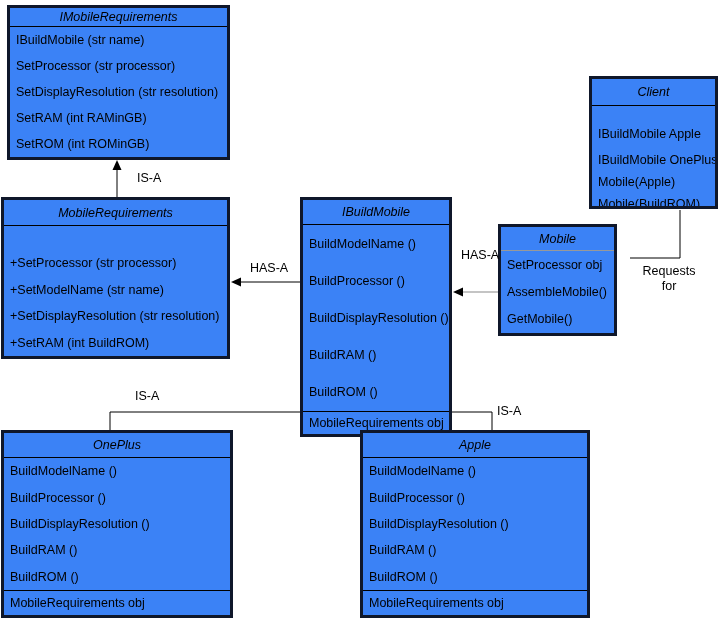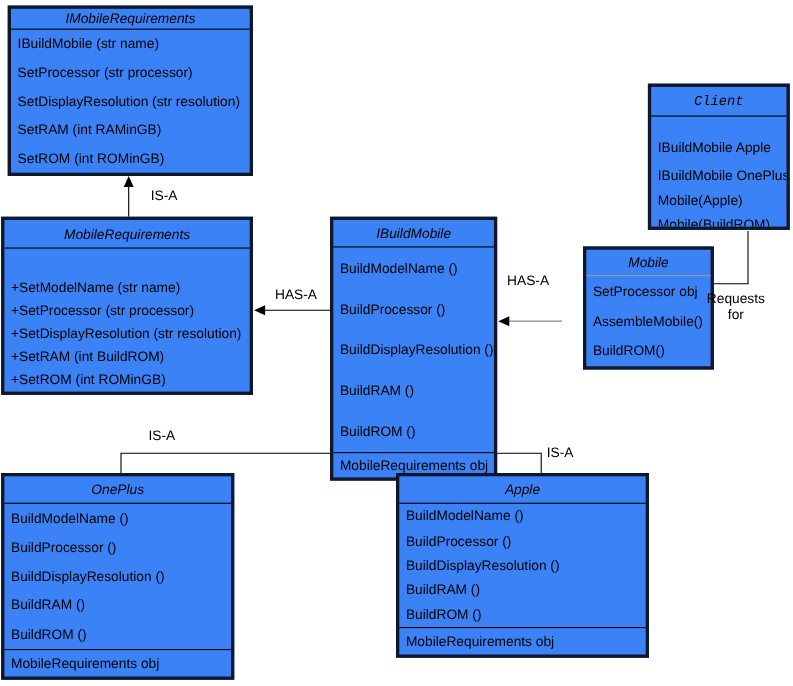--- a/index.html
+++ b/index.html
@@ -30,31 +30,31 @@
   }
 
   
   #box-imobilereq { left:7px;   top:5px;   width:223px; height:155px; }
   #box-imobilereq .class-title { height:18px; }
   #box-mobilereq  { left:1px;   top:197px; width:229px; height:162px;gap:24px; }
   #box-mobilereq .class-title  { height:25px; }
   #box-ibuild     { left:300px; top:197px; width:152px; height:240px; }
   #box-ibuild .class-title     { height:24px; }
   #box-ibuild .class-field     { height:22px; }
-  #box-mobile     { left:530px; top:224px; width:119px; height:112px; }
+  #box-mobile     { left:498px; top:224px; width:119px; height:112px; }
   #box-mobile .class-title     { height:23px; border-bottom-color:#999999; }
   #box-client     { left:589px; top:76px;  width:129px; height:133px; }
-  #box-client .class-title     { height:26px;font-family:Liberation Mono, monospace; }
+  #box-client .class-title     { height:26px; }
   #box-client .class-members   { justify-content:flex-start; padding-top:5px; }
   #box-client .class-member    { line-height:22px; }
   #box-client .client-gap      { margin-bottom:4px;margin-top:12px; }
-  #box-oneplus    { left:1px;   top:430px; width:212px; height:188px; }
+  #box-oneplus    { left:1px;   top:430px; width:232px; height:188px; }
   #box-oneplus .class-title    { height:24px; }
   #box-oneplus .class-field    { height:24px; }
-  #box-apple      { left:360px; top:430px; width:230px; height:168px; }
+  #box-apple      { left:360px; top:430px; width:230px; height:188px; }
   #box-apple .class-title      { height:24px; }
   #box-apple .class-field      { height:24px; }
 
   
   .rel-label { position:absolute; white-space:nowrap; line-height:15px; }
   #lbl-isa-top    { left:137px; top:171px; }
   #lbl-hasa-left  { left:250px; top:261px; }
   #lbl-hasa-right { left:461px; top:248px; }
   #lbl-isa-oneplus{ left:135px; top:389px; }
   #lbl-isa-apple  { left:497px; top:404px; }
@@ -91,46 +91,45 @@
       <div class="class-member">SetProcessor (str processor)</div>
       <div class="class-member">SetDisplayResolution (str resolution)</div>
       <div class="class-member">SetRAM (int RAMinGB)</div>
       <div class="class-member">SetROM (int ROMinGB)</div>
     </div>
   </div>
 
   <div class="class-box" id="box-mobilereq">
     <div class="class-title">MobileRequirements</div>
     <div class="class-members">
+      <div class="class-member">+SetProcessor (str processor)</div>
       <div class="class-member">+SetModelName (str name)</div>
-      <div class="class-member">+SetProcessor (str processor)</div>
       <div class="class-member">+SetDisplayResolution (str resolution)</div>
       <div class="class-member">+SetRAM (int BuildROM)</div>
-      <div class="class-member">+SetROM (int ROMinGB)</div>
     </div>
   </div>
 
   <div class="class-box" id="box-ibuild">
     <div class="class-title">IBuildMobile</div>
     <div class="class-members">
       <div class="class-member">BuildModelName ()</div>
       <div class="class-member">BuildProcessor ()</div>
       <div class="class-member">BuildDisplayResolution ()</div>
       <div class="class-member">BuildRAM ()</div>
       <div class="class-member">BuildROM ()</div>
     </div>
     <div class="class-field">MobileRequirements obj</div>
   </div>
 
   <div class="class-box" id="box-mobile">
     <div class="class-title">Mobile</div>
     <div class="class-members">
       <div class="class-member">SetProcessor obj</div>
       <div class="class-member">AssembleMobile()</div>
-      <div class="class-member">BuildROM()</div>
+      <div class="class-member">GetMobile()</div>
     </div>
   </div>
 
   <div class="class-box" id="box-client">
     <div class="class-title">Client</div>
     <div class="class-members">
       <div class="class-member client-gap">IBuildMobile Apple</div>
       <div class="class-member">IBuildMobile OnePlus</div>
       <div class="class-member">Mobile(Apple)</div>
       <div class="class-member">Mobile(BuildROM)</div>

